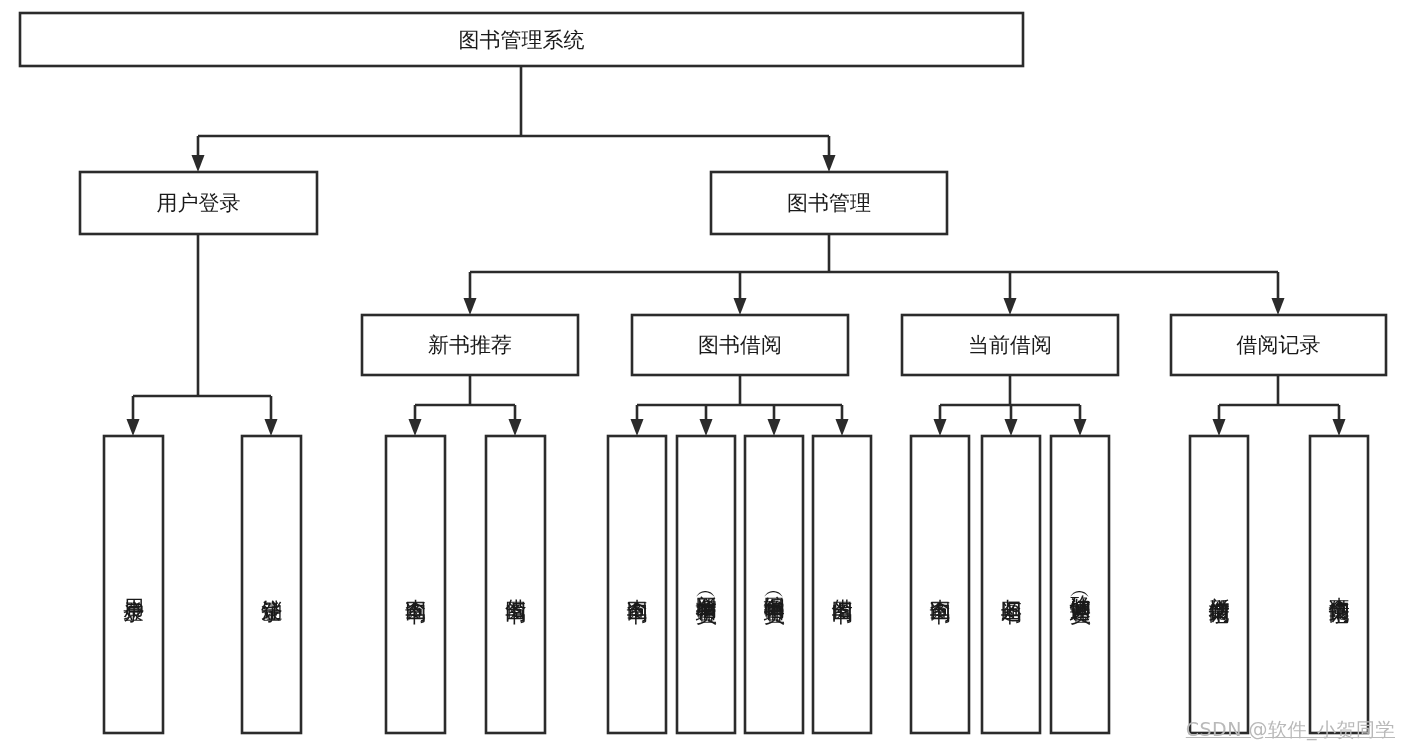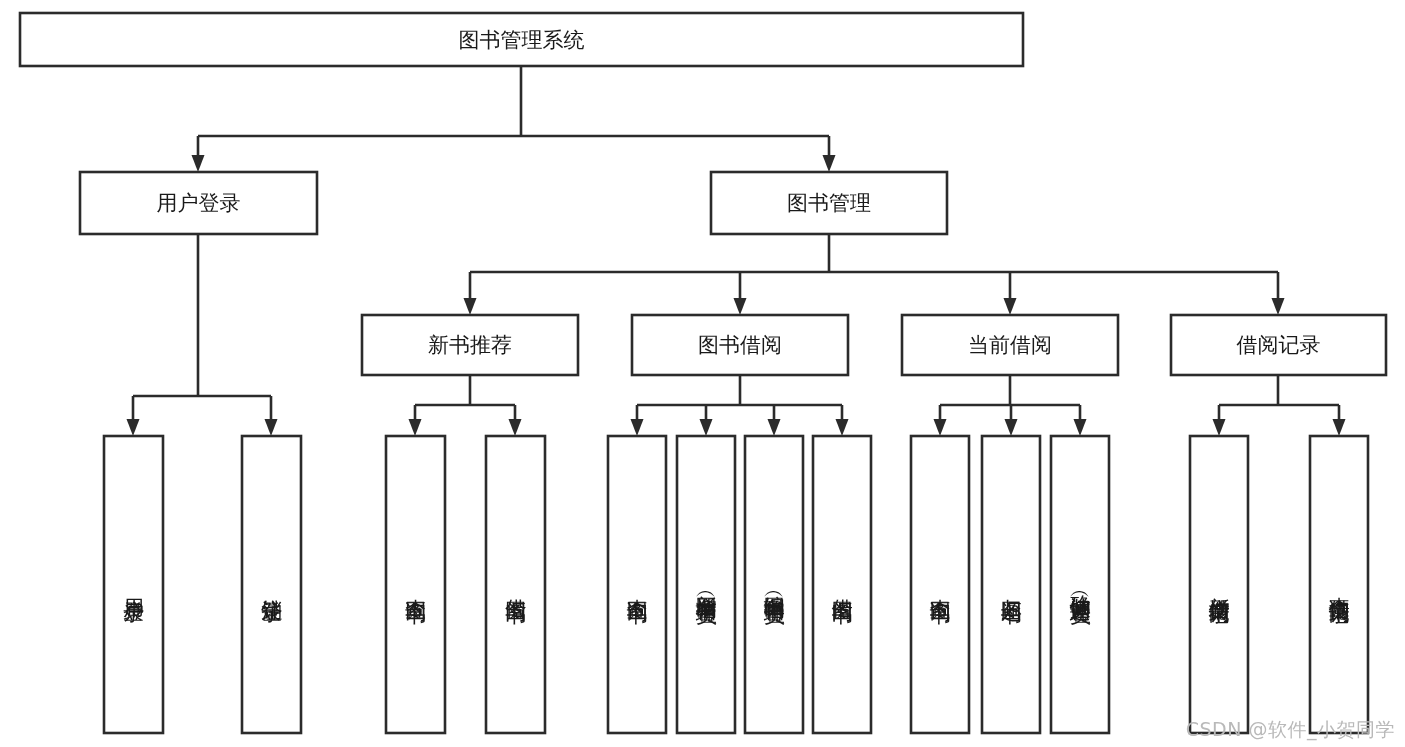--- a/index.html
+++ b/index.html
@@ -67,20 +67,21 @@
   .watermark {
     position: absolute;
     right: 10px;
     bottom: 4px;
     color: #b9b9b9;
     font-family: "DejaVu Sans", "Liberation Sans", sans-serif;
     font-size: 19px;
     letter-spacing: 0.5px;
     white-space: nowrap;
     user-select: none;
+    text-decoration: underline;
   }
 </style>
 </head>
 <body>
 
 <div id="diagram-root">
 
   <svg class="diagram-canvas" id="diagram-svg" viewBox="0 0 1405 747" xmlns="http://www.w3.org/2000/svg">
       <g>
         <path d="M 521 66 L 521 136" class="connector-line"></path>

